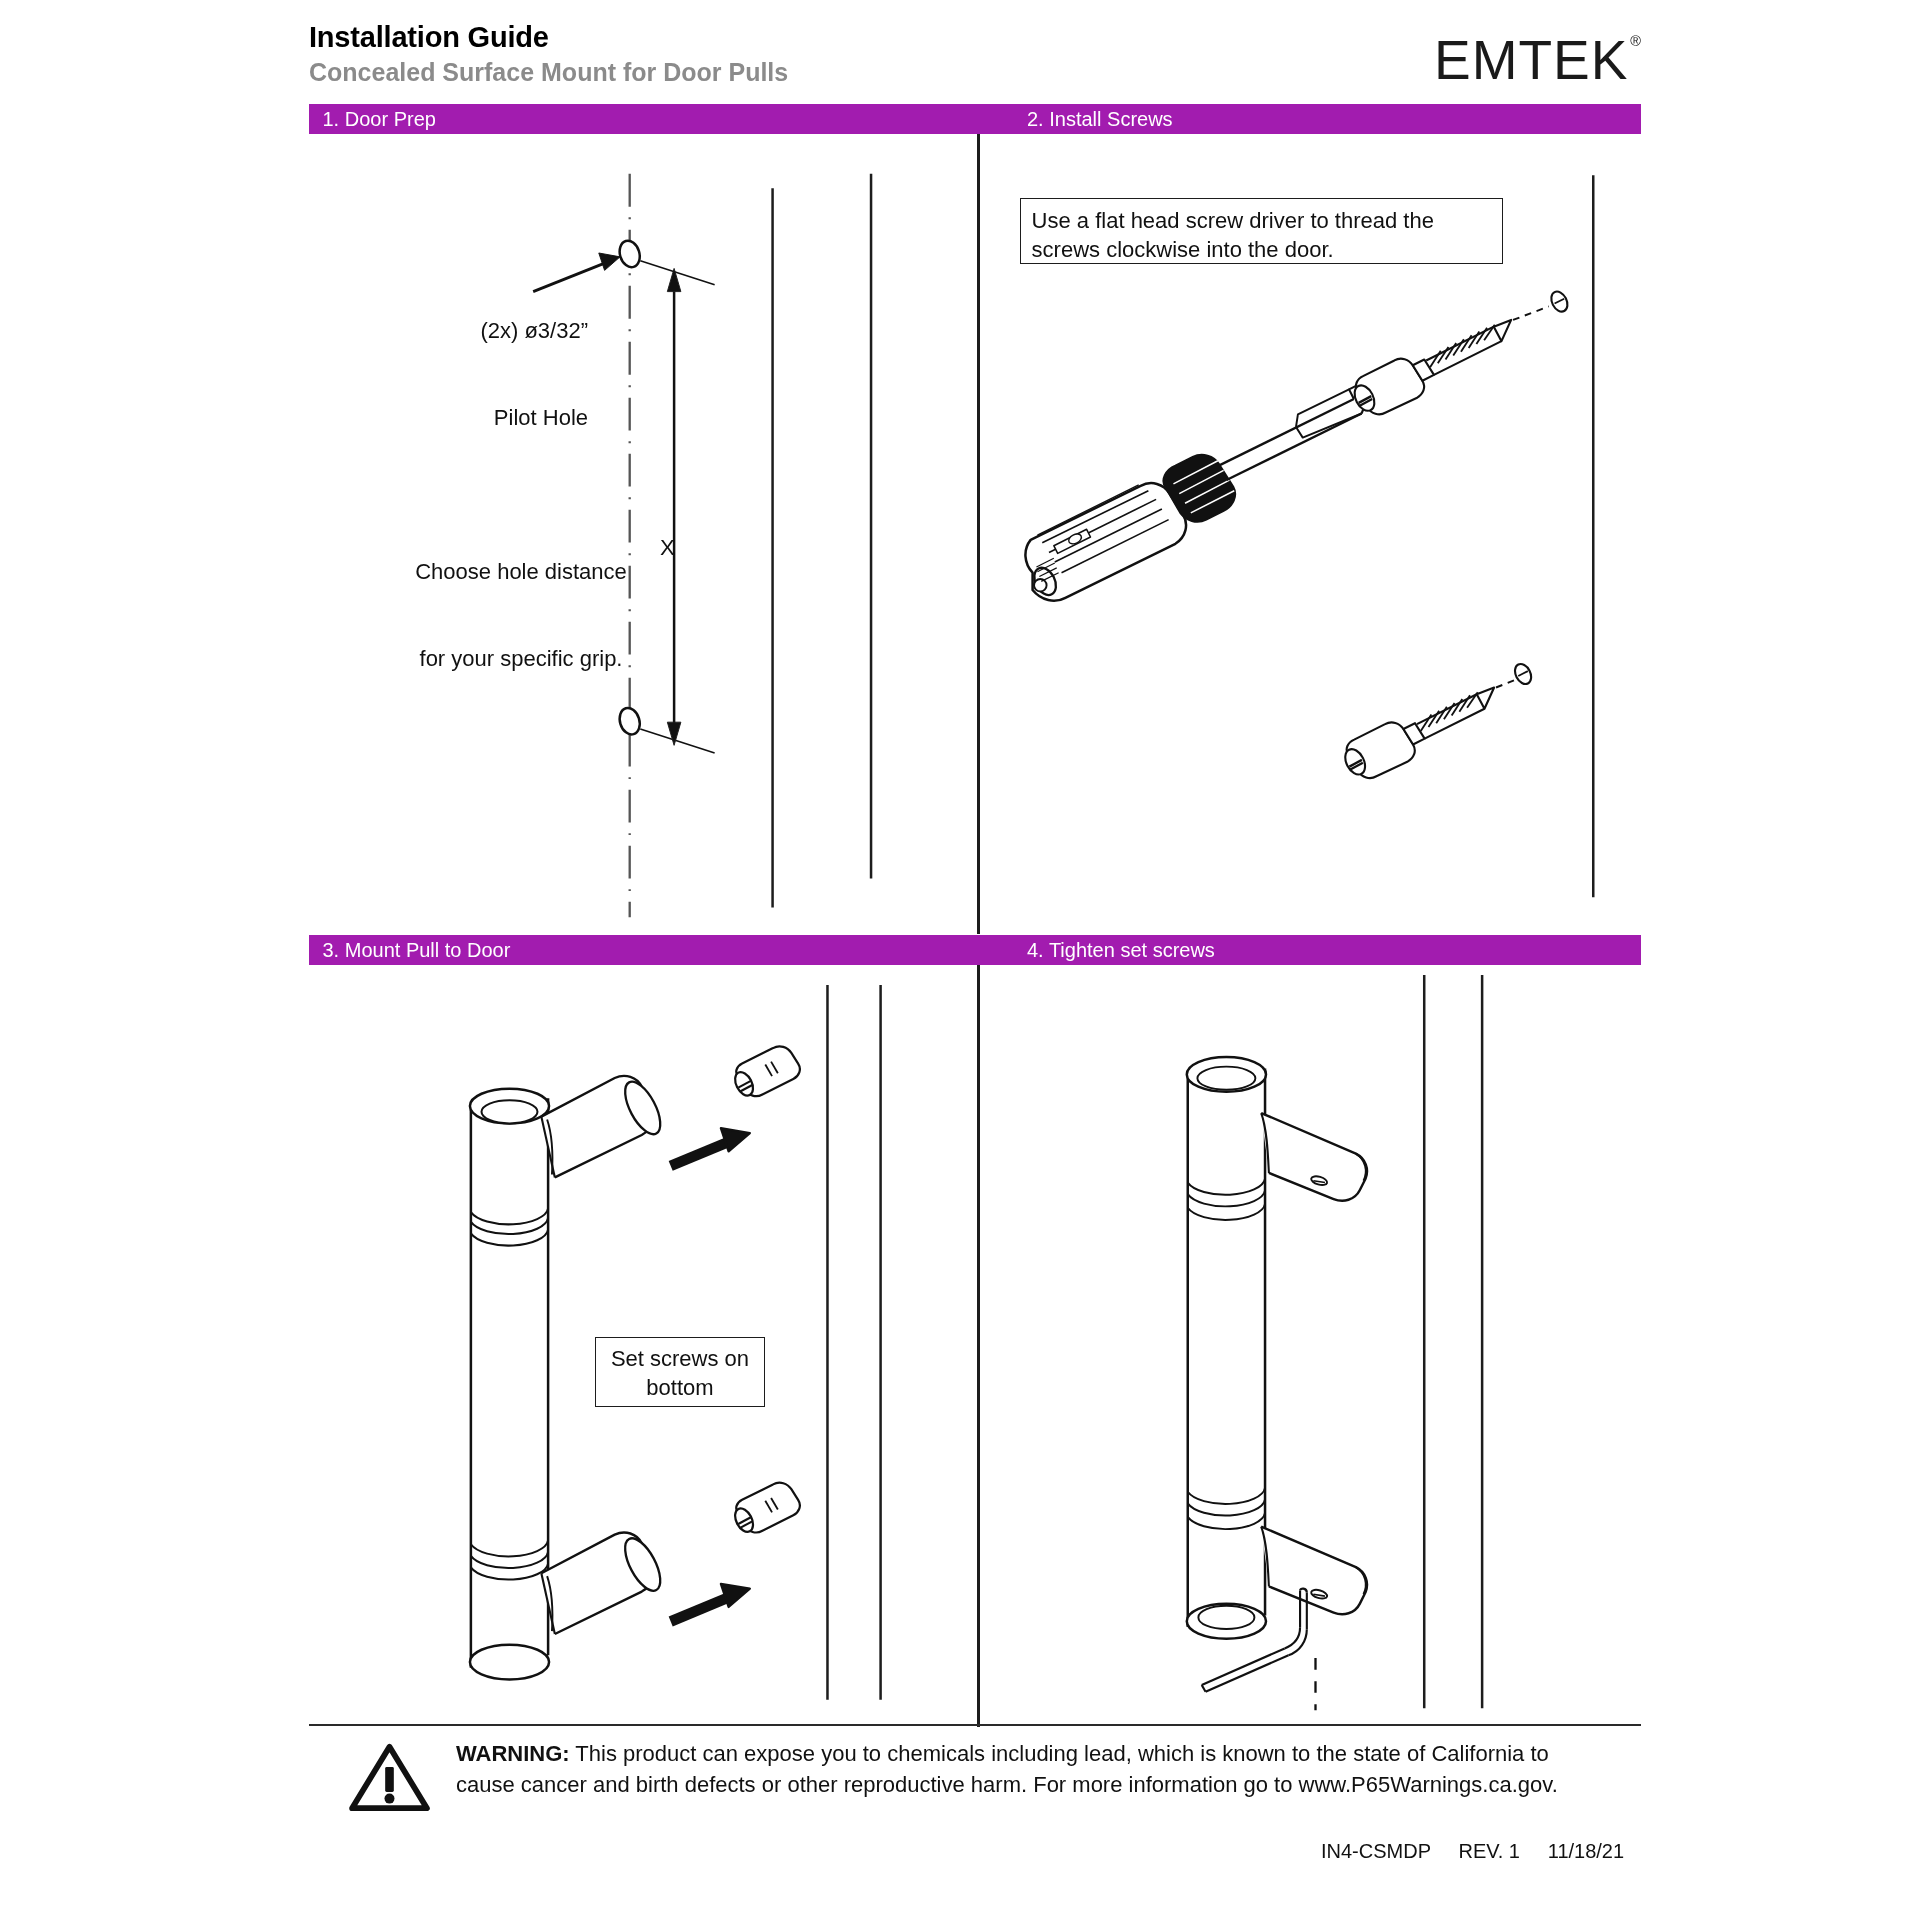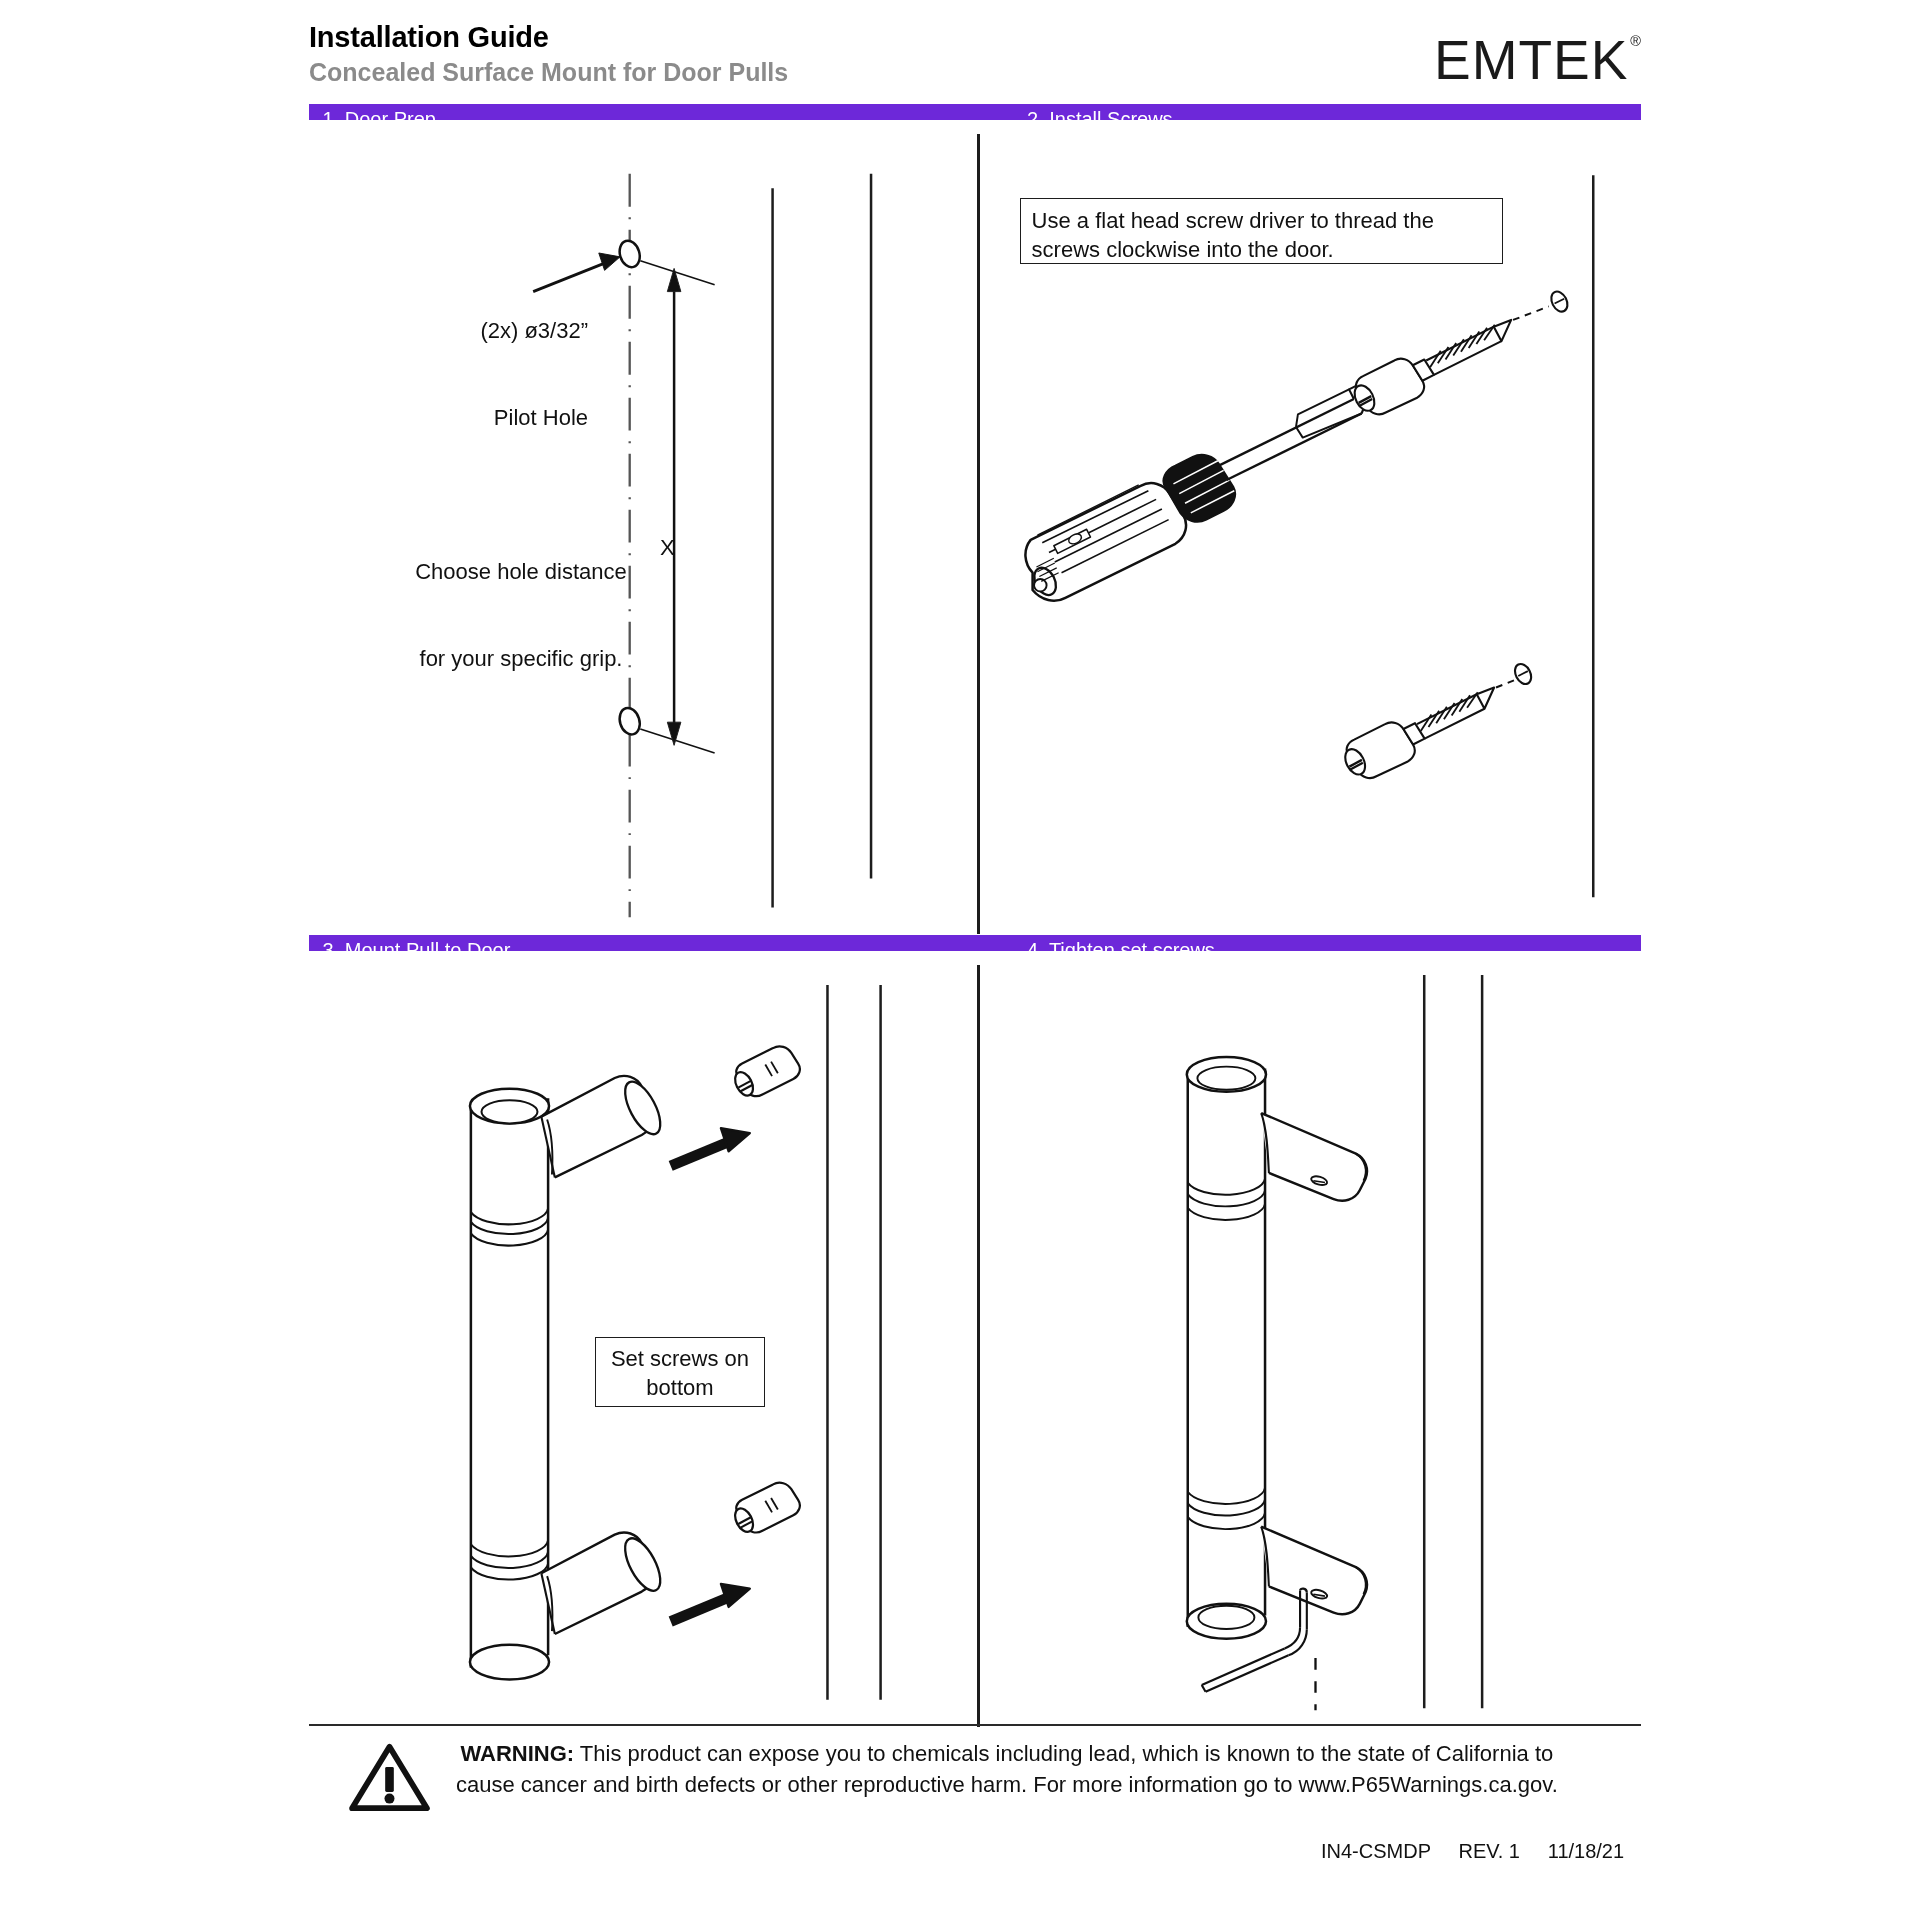--- a/index.html
+++ b/index.html
@@ -64,22 +64,22 @@
   .brand-reg {
     font-size: 14.5px;
     color: #1a1a1a;
     padding-bottom: 3.9px;
     padding-left: 1.9px;
   }
 
   
   .stepbar {
     position: absolute;
-    background: #6d28d9;
-    height: 16px;
+    background: #a21caf;
+    height: 30px;
   }
   .stepbar-label {
     position: absolute;
     top: 3.9px;
     color: #ffffff;
     font-size: 20px;
     white-space: nowrap;
   }
   #stepbar-top  { left: 309px; top: 104px; width: 1332px; }
   #stepbar-bot  { left: 309px; top: 935px; width: 1332px; }
@@ -133,21 +133,20 @@
   .note-center { text-align: center; }
 
   
   .warn-wrap {
     position: absolute;
     left: 348px;
     top: 1738px;
     width: 1294px;
     display: flex;
     align-items: flex-start;
-    text-align: center;
   }
   .warn-tri { margin-right: 25px; flex: 0 0 auto; padding-top: 3.9px; }
   .warn-text {
     font-size: 22px;
     line-height: 1.42;
     color: #111;
     max-width: 1149px;
   }
   .warn-text b { font-weight: bold; }
   .footer-meta {

